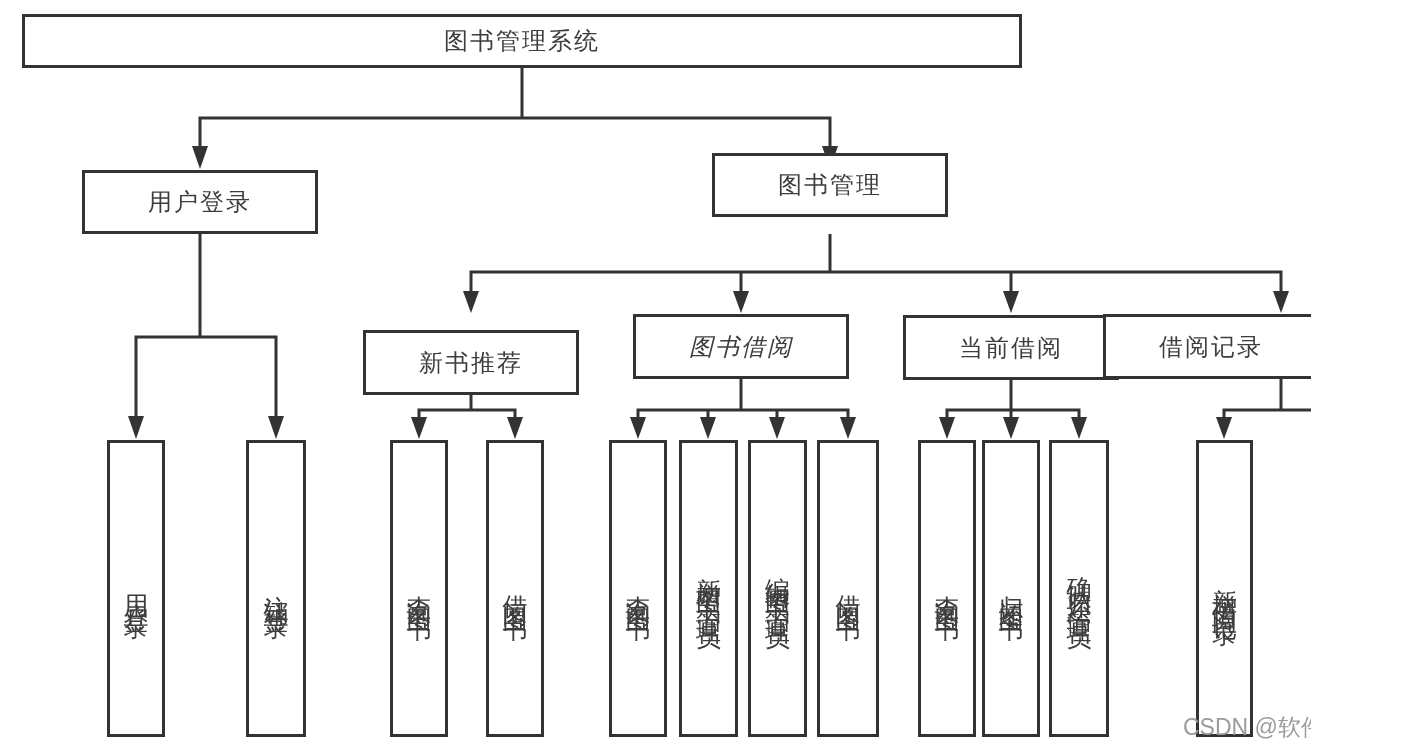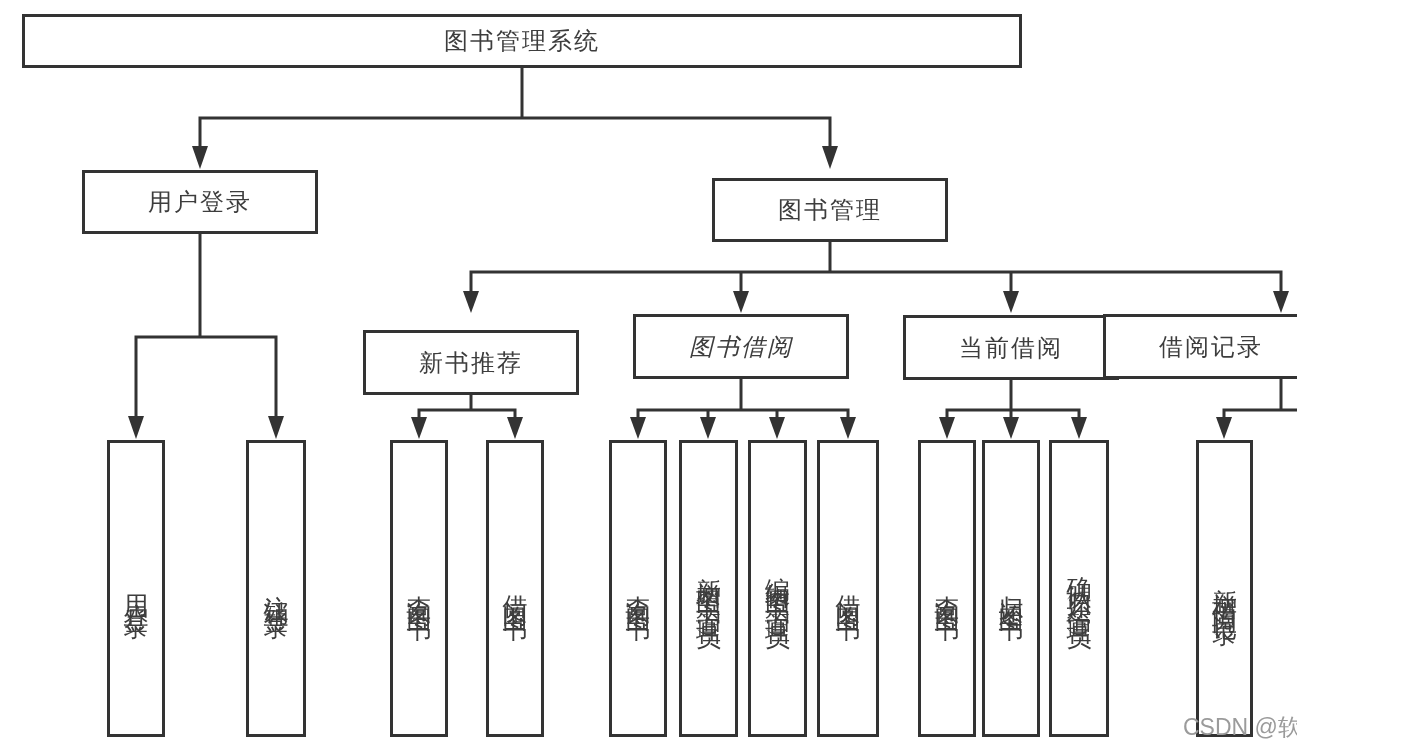--- a/index.html
+++ b/index.html
@@ -7,20 +7,21 @@
     padding: 0;
     background: #ffffff;
     font-family: "Liberation Sans", "DejaVu Sans", sans-serif;
   }
   #canvas {
     position: relative;
     width: 1297px;
     height: 747px;
     background: #ffffff;
     overflow: hidden;
+    padding-left: 14px;
   }
   #connectors {
     position: absolute;
     left: 0;
     top: 0;
     width: 1405px;
     height: 747px;
   }
   .node {
     position: absolute;
@@ -116,21 +117,21 @@
       <polygon points="1071,417 1087,417 1079,439"></polygon>
 
       <polygon points="1216,417 1232,417 1224,439"></polygon>
       <polygon points="1334,417 1350,417 1342,439"></polygon>
     </g>
   </svg>
 
   <div class="node hnode" style="left:22px; top:14px; width:1000px; height:54px;">图书管理系统</div>
 
   <div class="node hnode" style="left:82px; top:170px; width:236px; height:64px;">用户登录</div>
-  <div class="node hnode" style="left:712px; top:178px; width:236px; height:64px;text-align:center;">图书管理</div>
+  <div class="node hnode" style="left:712px; top:153px; width:236px; height:64px;text-align:center;">图书管理</div>
 
   <div class="node hnode" style="left:363px; top:330px; width:216px; height:65px;">新书推荐</div>
   <div class="node hnode" style="left:633px; top:314px; width:216px; height:65px;font-style:italic;">图书借阅</div>
   <div class="node hnode" style="left:903px; top:315px; width:216px; height:65px;">当前借阅</div>
   <div class="node hnode" style="left:1103px; top:314px; width:216px; height:65px;">借阅记录</div>
 
   <div class="node vnode" style="left:107px; top:440px; width:58px; height:297px;">
     <span class="vtext">用户登录</span>
   </div>
   <div class="node vnode" style="left:246px; top:440px; width:60px; height:297px;">

